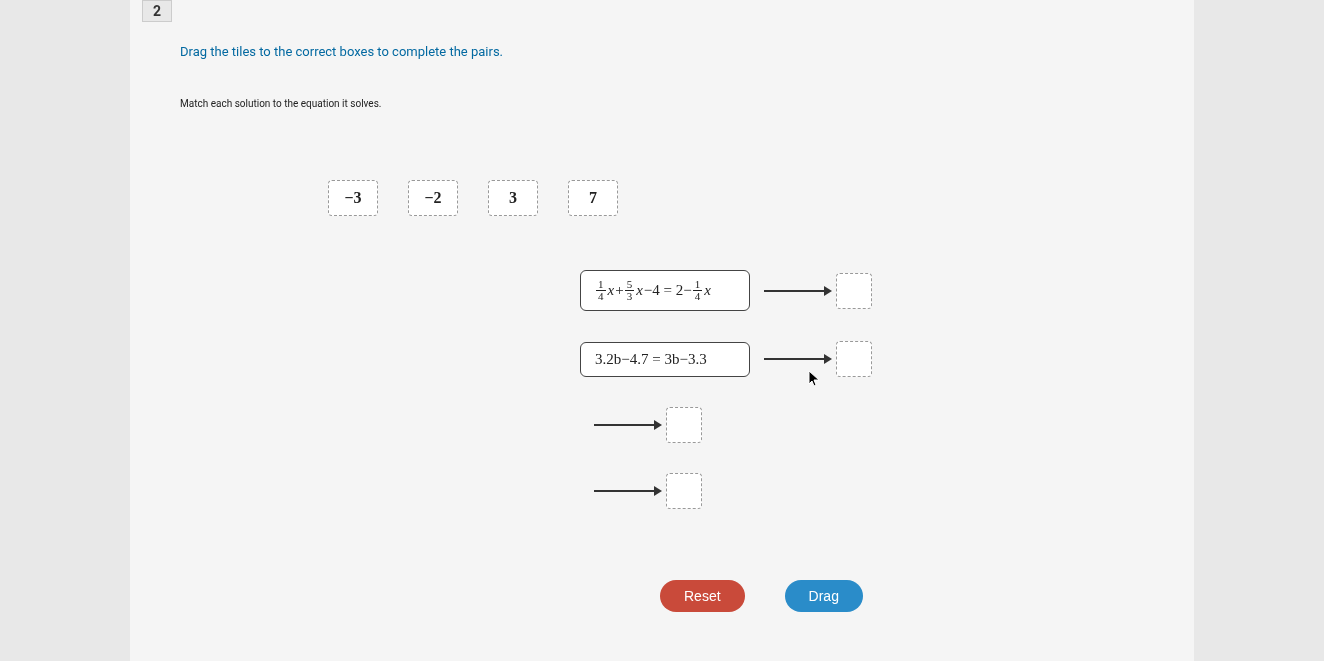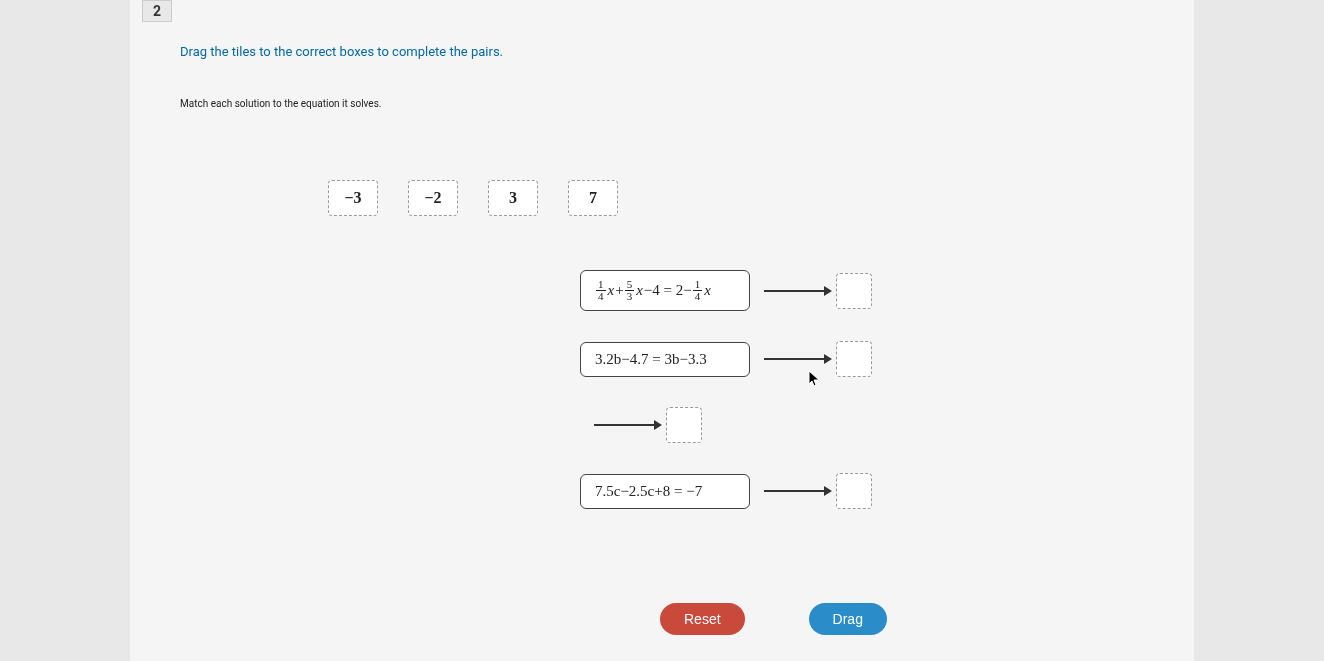--- a/index.html
+++ b/index.html
@@ -142,22 +142,21 @@
     }
     .italic-var {
       font-style: italic;
       margin: 0 1px;
     }
     .buttons-row {
       position: absolute;
       left: 660px;
       top: 580px;
       display: flex;
-      gap: 64px;
-      margin-top: 23px;
+      gap: 40px;
     }
     .btn {
       padding: 8px 24px;
       border-radius: 20px;
       border: none;
       font-size: 14px;
       color: #fff;
       cursor: pointer;
       font-weight: 500;
     }
@@ -242,23 +241,20 @@
   </div>
 
   <div class="equation-row">
     <div class="arrow-line">
         <div class="arrow-head"></div>
       </div>
     <div class="drop-box"></div>
   </div>
 
   <div class="equation-row">
-    <div class="equation-box">
-      <span>7.5c−2.5c+8 = −7</span>
-    </div>
     <div class="arrow-line">
         <div class="arrow-head"></div>
       </div>
     <div class="drop-box"></div>
   </div>
 
 </div>
 
 <div class="buttons-row">
   <button class="btn btn-reset">Reset</button>

